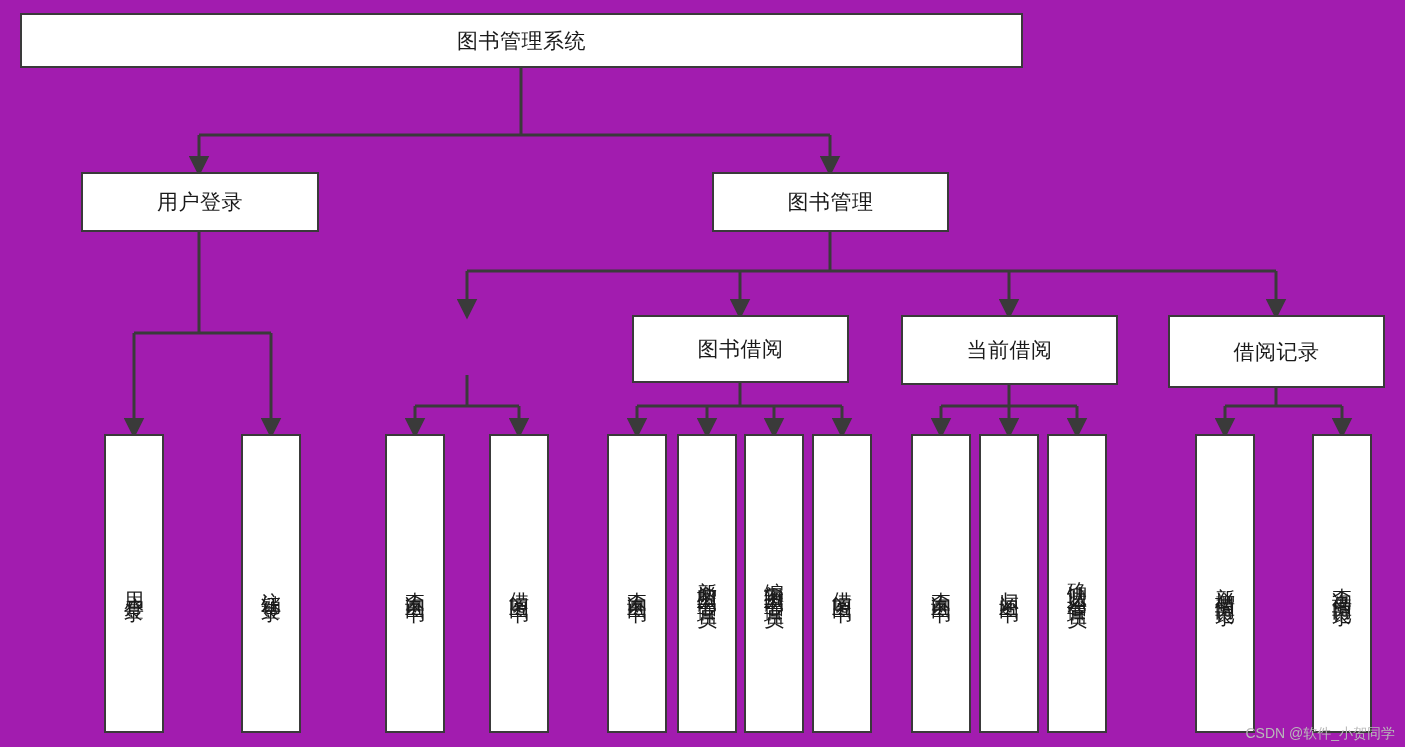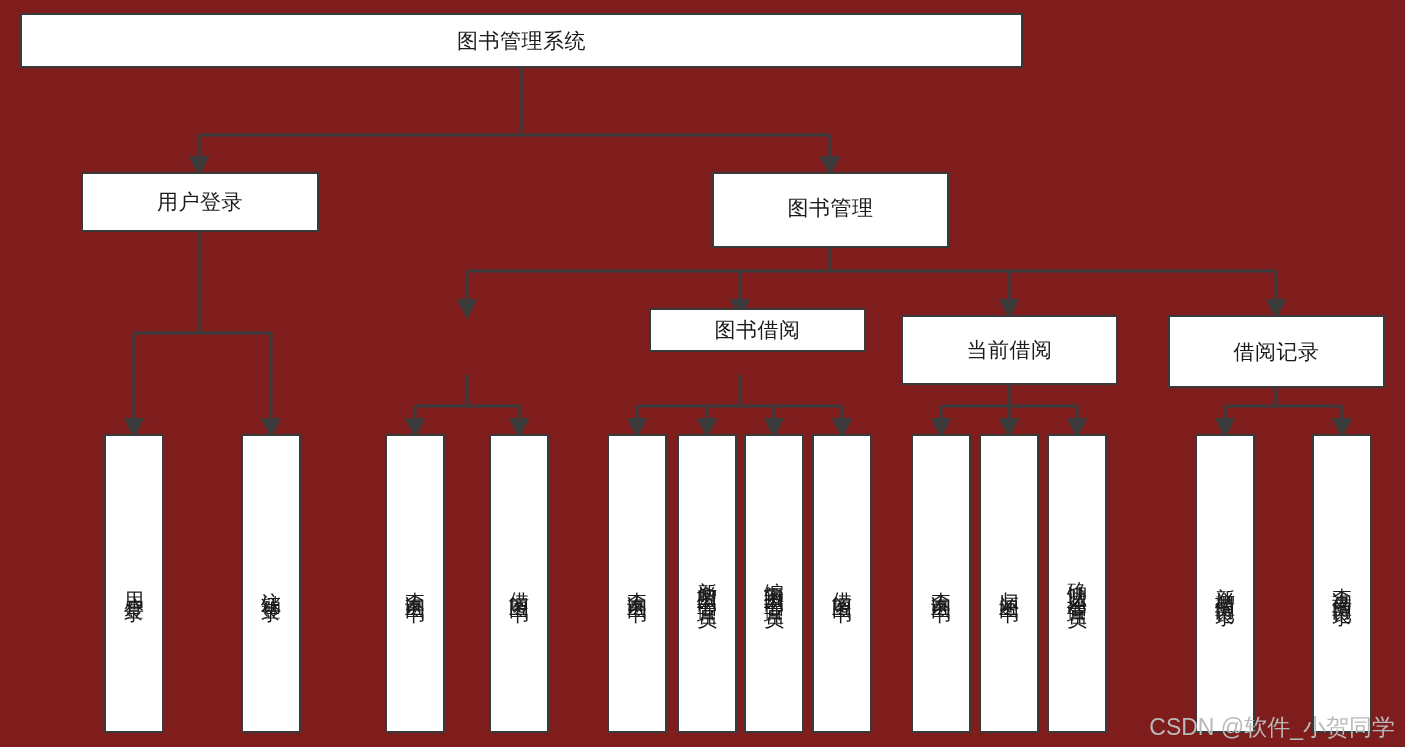--- a/index.html
+++ b/index.html
@@ -8,21 +8,21 @@
     padding: 0;
     background: #ffffff;
   }
   body {
     font-family: "Liberation Sans", "DejaVu Sans", sans-serif;
   }
   #diagram-root {
     position: relative;
     width: 1405px;
     height: 747px;
-    background: #7f1d1d;
+    background: #a21caf;
     overflow: hidden;
   }
   #diagram-svg {
     position: absolute;
     left: 0;
     top: 0;
     width: 1405px;
     height: 747px;
   }
   .node {
@@ -52,21 +52,21 @@
   }
   .node-v .vtext {
     writing-mode: vertical-rl;
     text-orientation: upright;
     display: block;
   }
   #watermark {
     position: absolute;
     right: 10px;
     bottom: 4px;
-    font-size: 23px;
+    font-size: 14px;
     color: #b9b9b9;
     white-space: nowrap;
     z-index: 5;
     font-family: "Liberation Sans", "DejaVu Sans", sans-serif;
   }
 </style>
 </head>
 <body>
 
 <div id="diagram-root">
@@ -122,25 +122,25 @@
     </g>
   </svg>
 
   <div class="node node-h" style="left:20px; top:13px; width:1003px; height:55px;">
     <span>图书管理系统</span>
   </div>
 
   <div class="node node-h" style="left:81px; top:172px; width:238px; height:60px;">
     <span>用户登录</span>
   </div>
-  <div class="node node-h" style="left:712px; top:172px; width:237px; height:76px;font-family:Liberation Mono, monospace;">
+  <div class="node node-h" style="left:712px; top:172px; width:237px; height:60px;">
     <span>图书管理</span>
   </div>
 
-  <div class="node node-h" style="left:632px; top:308px; width:217px; height:44px;margin-left:17px;">
+  <div class="node node-h" style="left:632px; top:315px; width:217px; height:68px;">
     <span>图书借阅</span>
   </div>
   <div class="node node-h" style="left:901px; top:315px; width:217px; height:70px;">
     <span>当前借阅</span>
   </div>
   <div class="node node-h" style="left:1168px; top:315px; width:217px; height:73px;">
     <span>借阅记录</span>
   </div>
 
   <div class="node node-v" style="left:104px; top:434px; width:60px; height:299px;">

